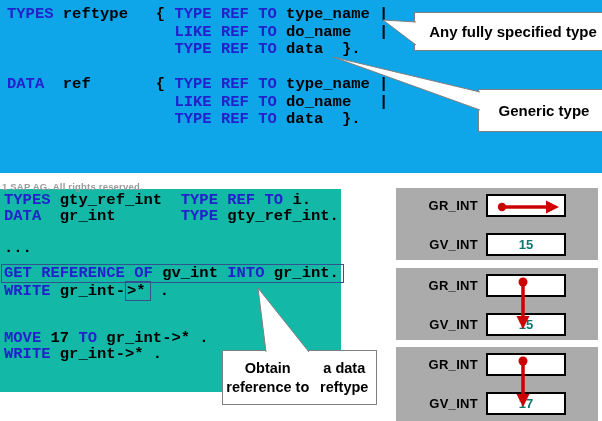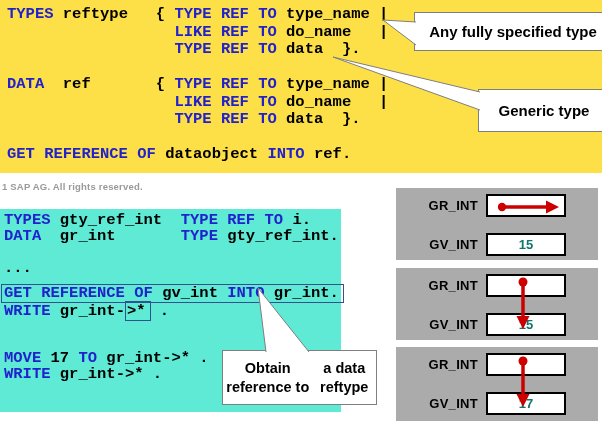--- a/index.html
+++ b/index.html
@@ -16,26 +16,26 @@
   #bottom-code .code-line{line-height:16px;height:16px;}
   .kw{color:#2222cc;}
   .pl{color:#000000;}
   .bx{border:1px solid #33518d;padding:0 4px 0 1px;}
   .code-line.framed{
     display:inline-block;border:1px solid #33518d;
     padding:0 4px 1px 2px;margin:8px 0 0 -3px;
   }
   #top-block{
     position:absolute;left:0;top:0;width:602px;height:173px;
-    background:#fde047;z-index:1;
+    background:#0ea5e9;z-index:1;
   }
   #top-code{position:absolute;left:7px;top:6px;}
   #bottom-block{
     position:absolute;left:0;top:189px;width:341px;height:203px;
-    background:#5eead4;z-index:2;margin-top:20px;
+    background:#14b8a6;z-index:2;
   }
   #bottom-code{position:absolute;left:4px;top:3px;}
   .code-group2{margin-top:16px;}
   .code-group3{margin-top:31px;}
   #copyright{
     position:absolute;left:2px;top:181px;font-size:9.5px;color:#9a9a9a;
     z-index:3;letter-spacing:0.2px;font-weight:bold;
   }
   
   .callout{
@@ -72,21 +72,20 @@
 <div id="top-block">
   <div id="top-code" class="code">
       <div class="code-line"><span class="kw">TYPES</span><span class="pl"> reftype   { </span><span class="kw">TYPE REF TO</span><span class="pl"> type_name |</span></div>
       <div class="code-line"><span class="pl">                  </span><span class="kw">LIKE REF TO</span><span class="pl"> do_name   |</span></div>
       <div class="code-line"><span class="pl">                  </span><span class="kw">TYPE REF TO</span><span class="pl"> data  }.</span></div>
       <div class="code-line">&nbsp;</div>
       <div class="code-line"><span class="kw">DATA</span><span class="pl">  ref       { </span><span class="kw">TYPE REF TO</span><span class="pl"> type_name |</span></div>
       <div class="code-line"><span class="pl">                  </span><span class="kw">LIKE REF TO</span><span class="pl"> do_name   |</span></div>
       <div class="code-line"><span class="pl">                  </span><span class="kw">TYPE REF TO</span><span class="pl"> data  }.</span></div>
       <div class="code-line">&nbsp;</div>
-      <div class="code-line"><span class="kw">GET REFERENCE OF</span><span class="pl"> dataobject </span><span class="kw">INTO</span><span class="pl"> ref.</span></div>
     </div>
 </div>
 
 <div class="callout" id="callout-any">
   <span>Any fully specified type</span>
 </div>
 
 <div class="callout" id="callout-generic">
   <span>Generic type</span>
 </div>

